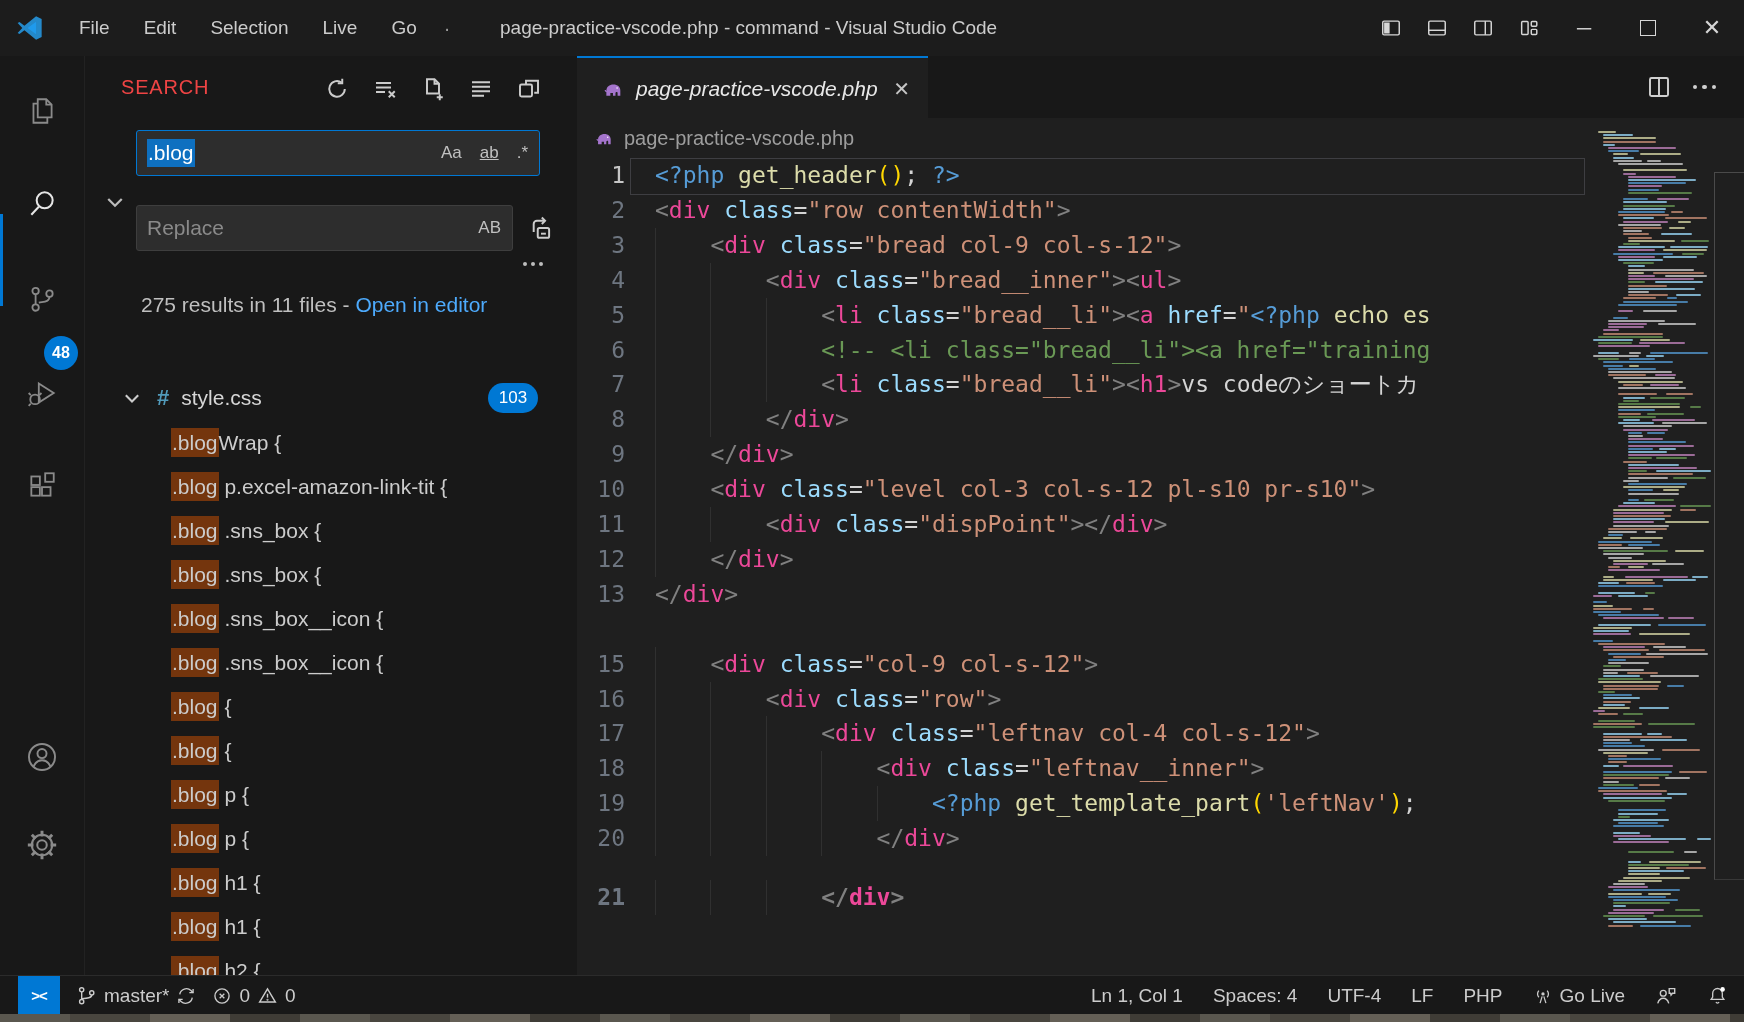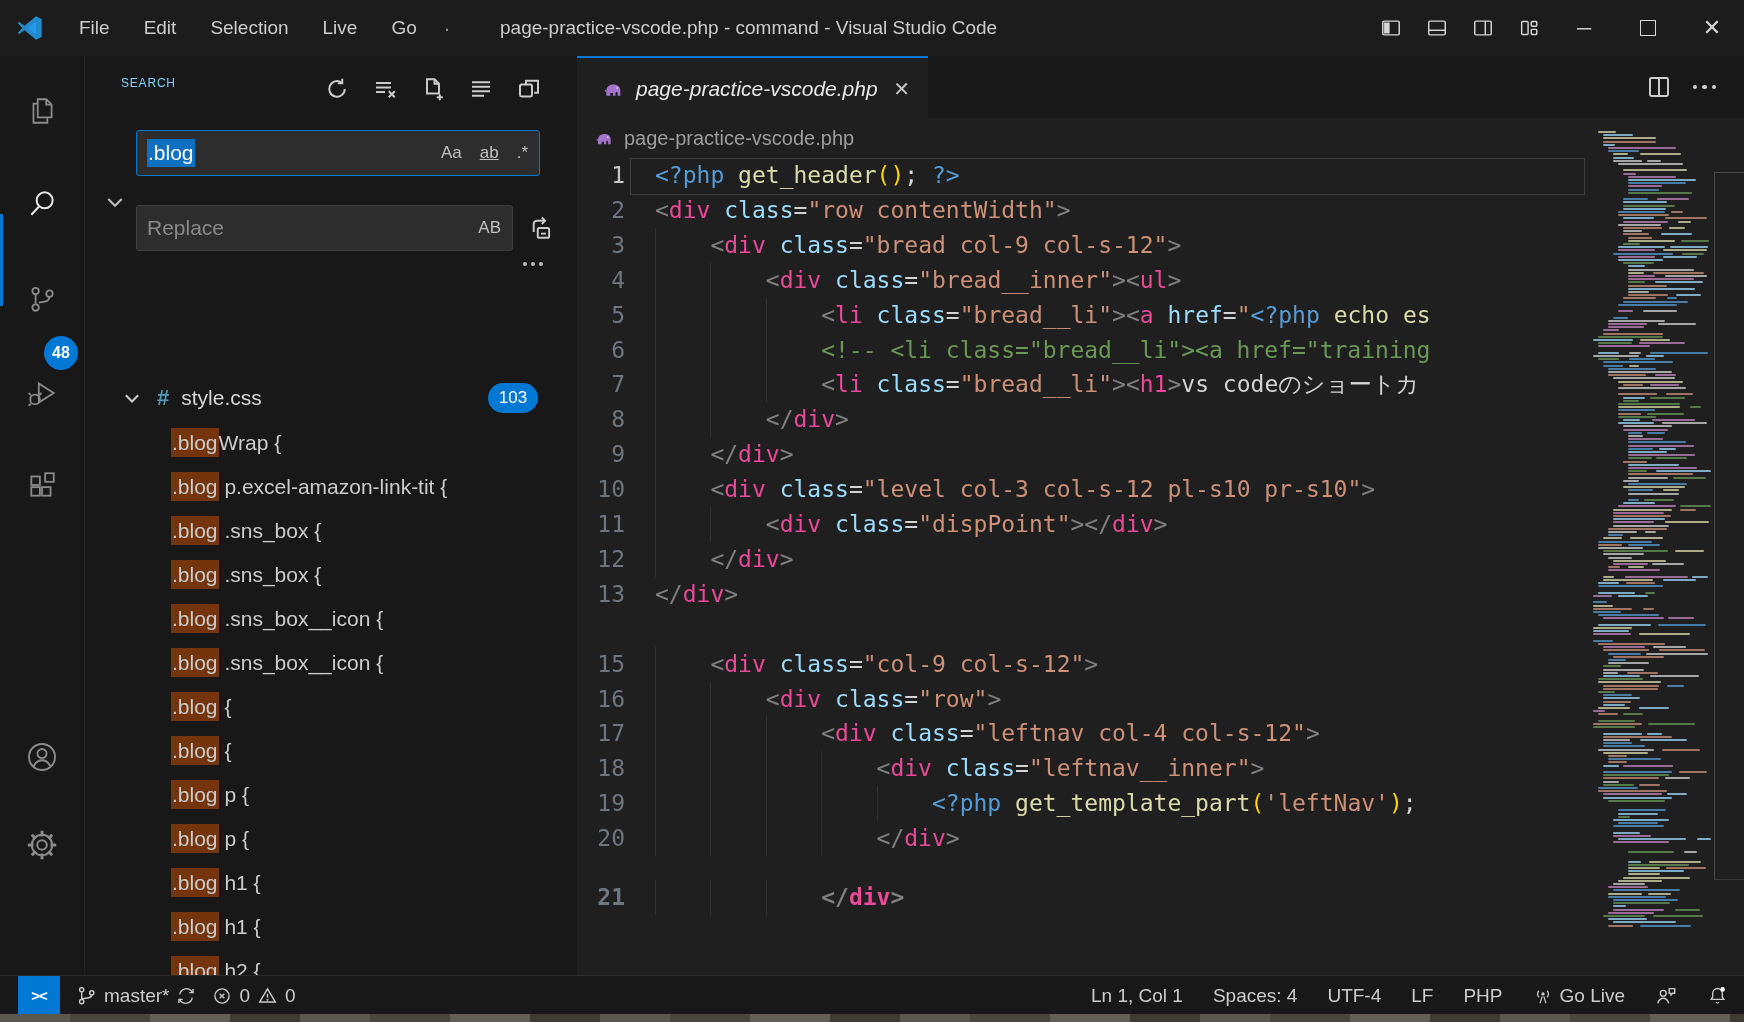--- a/index.html
+++ b/index.html
@@ -24,21 +24,21 @@
   
   #activitybar{left:0;top:56px;width:84px;height:919px;background:#181818;}
   .act-item{position:absolute;left:0;width:84px;height:90px;display:flex;align-items:center;justify-content:center;}
   .act-indicator{position:absolute;left:0;top:158px;width:3px;height:92px;background:#0078d4;}
   .scm-badge{position:absolute;left:44px;top:280px;width:34px;height:34px;border-radius:50%;
              background:#0078d4;color:#fff;font-size:16px;font-weight:bold;
              display:flex;align-items:center;justify-content:center;}
 
   
   #sidebar{left:84px;top:56px;width:493px;height:919px;background:#181818;overflow:hidden;border-left:1px solid #222;}
-  #search-title{position:absolute;left:36px;top:20px;font-size:12px;letter-spacing:.8px;color:#7dd3fc;}
+  #search-title{position:absolute;left:36px;top:20px;font-size:20px;letter-spacing:.8px;color:#ef4444;}
   #search-actions{position:absolute;right:32px;top:16px;display:flex;gap:14px;}
   .sa-icon{width:34px;height:34px;display:flex;align-items:center;justify-content:center;border-radius:5px;}
   #toggle-replace{position:absolute;left:18px;top:134px;}
   .input-box{position:absolute;background:#2d2d2d;border:1px solid #3e3e3e;border-radius:3px;
              font-size:21px;display:flex;align-items:center;}
   #search-input{left:51px;top:74px;width:402px;height:44px;border:1px solid #0078d4;}
   #search-input .value{margin-left:10px;background:#0e70c0;color:#ffffff;padding:2px 1px;}
   .opt-icons{position:absolute;right:8px;top:0;height:100%;display:flex;align-items:center;gap:12px;}
   .opt{font-size:17px;color:#c0c0c0;padding:1px 3px;border-radius:3px;}
   .opt.ul{text-decoration:underline;}
@@ -273,20 +273,23 @@
       <rect x="6" y="8" width="7" height="6" rx="1"></rect>
         <path d="M8 11.5h3"></path>
     </svg>
   </span>
   <span id="more-search-dots">
       <i></i>
       <i></i>
       <i></i>
     </span>
 
+  <div id="results-summary">
+    <span>275 results in 11 files - </span><a href="#">Open in editor</a>
+  </div>
 
   <div id="file-row">
     <span class="chev">
       <svg width="22" height="22" viewBox="0 0 16 16" fill="none" stroke="#cccccc" stroke-width="1.5">
         <path d="M3.5 6l4.5 4.5L12.5 6"></path>
       </svg>
     </span>
     <span class="hash">#</span>
     <span class="fname">style.css</span>
     <span id="file-badge">103</span>

